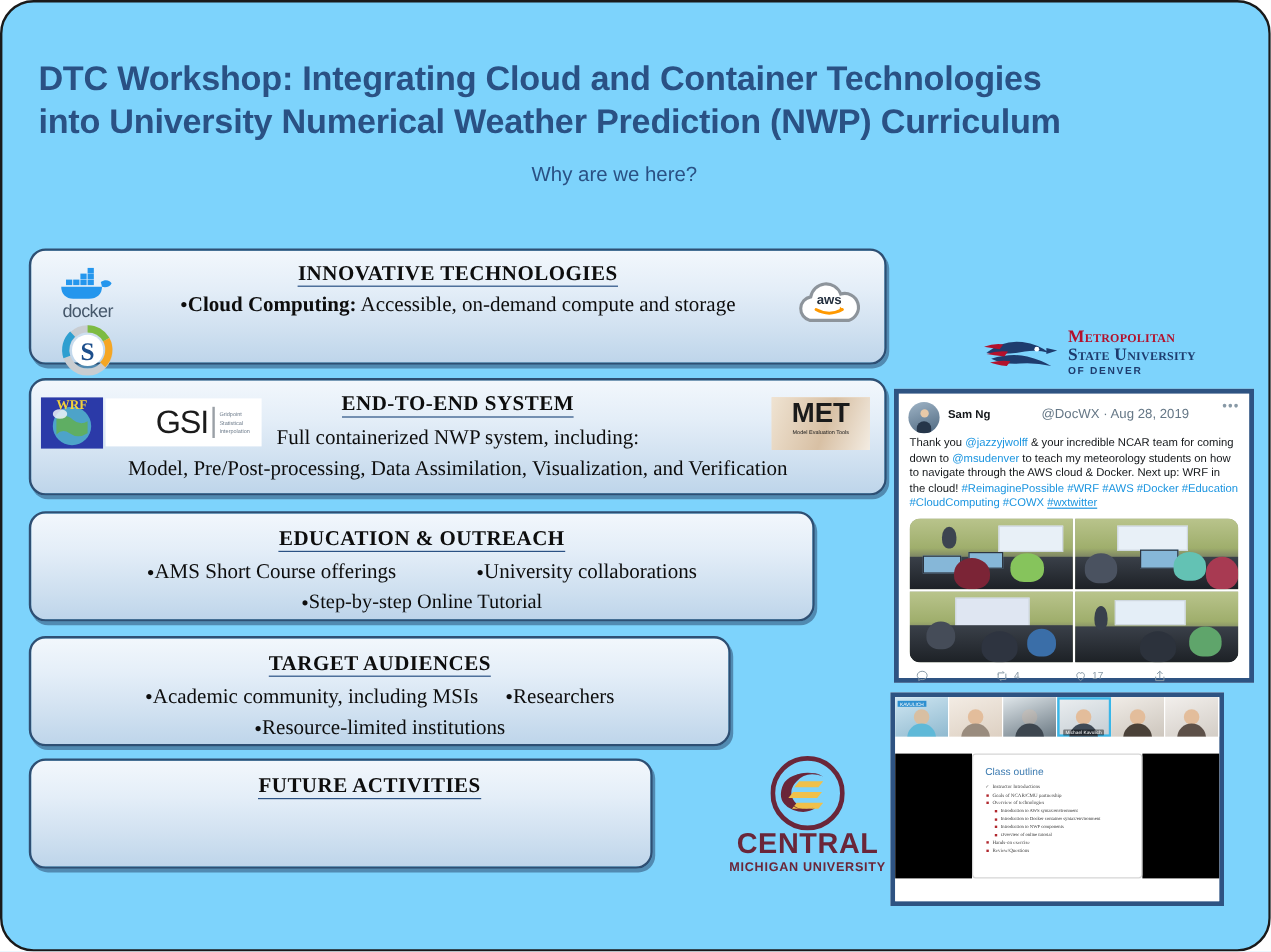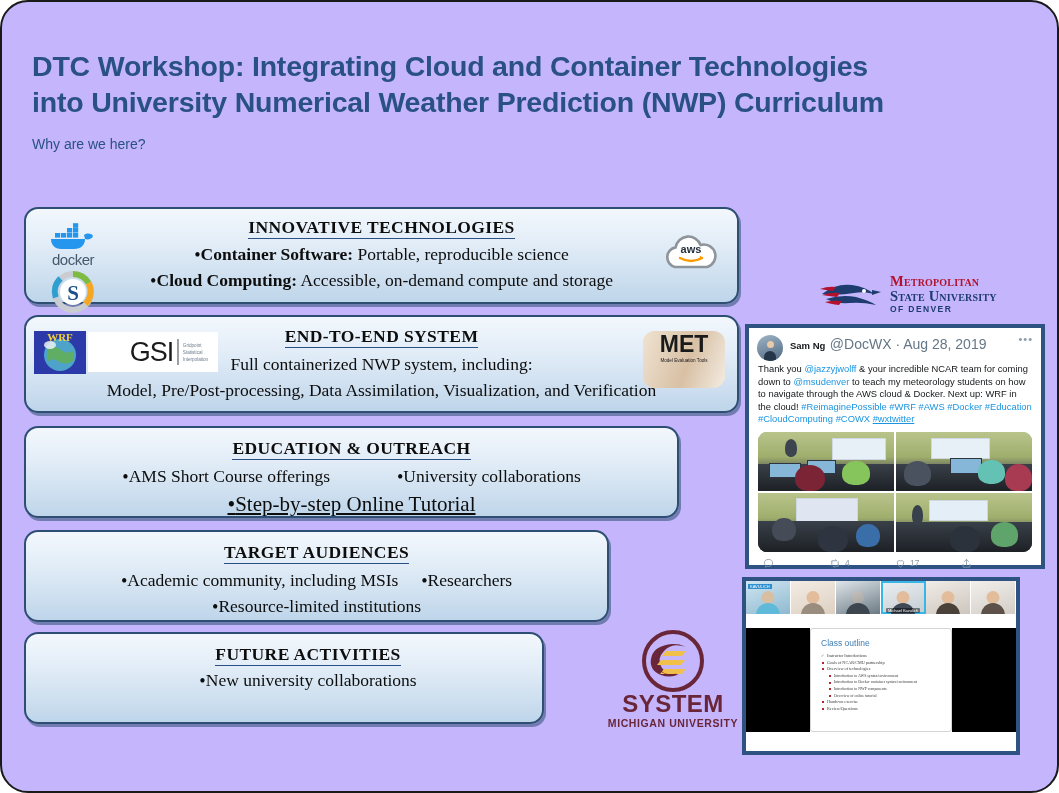--- a/index.html
+++ b/index.html
@@ -1,25 +1,25 @@
 <!DOCTYPE html>
 <html><head>
 <meta charset="utf-8">
 <style>
   html,body{margin:0;padding:0;background:#fff;}
   body{width:1059px;height:793px;font-family:"Liberation Sans",sans-serif;overflow:hidden;}
 
   #slide{position:relative;width:1059px;height:793px;box-sizing:border-box;
-         border:2px solid #1a1a1a;border-radius:28px;background:#c4b5fd;overflow:hidden;}
+         border:2px solid #1a1a1a;border-radius:28px;background:#7dd3fc;overflow:hidden;}
 
   
   #title-block{position:absolute;left:30px;top:46px;width:960px;}
   .title-line{font-size:28.5px;font-weight:bold;color:#2a5184;letter-spacing:-0.2px;line-height:36px;
               font-family:"Liberation Sans",sans-serif;}
-  #subtitle{margin-top:16px;font-size:14px;color:#2a5184;font-family:"Liberation Sans",sans-serif;}
+  #subtitle{margin-top:16px;font-size:17px;color:#2a5184;font-family:"Liberation Sans",sans-serif;text-align:center;}
 
   
   .box{position:absolute;box-sizing:border-box;border-radius:14px;
        border:2px solid #2e4f73;
        background:linear-gradient(180deg,#f2f7fc 0%,#e4eef8 34%,#cfe0f0 72%,#bed5ea 100%);
        box-shadow:2px 3px 0px rgba(46,79,115,.55);}
   .box-inner{position:relative;width:100%;height:100%;}
   .bx-head{text-align:center;font-family:"Liberation Serif",serif;font-weight:bold;
            color:#0d0d0d;letter-spacing:.4px;}
   .bx-head span{border-bottom:1.6px solid #2a5184;padding-bottom:1px;}
@@ -45,21 +45,21 @@
          border:4px solid #2e5382;background:#fff;box-sizing:border-box;}
   #tw-head{display:flex;padding:7px 8px 0 8px;}
   #tw-avatar{width:26px;height:26px;border-radius:50%;flex:none;overflow:hidden;
              background:linear-gradient(160deg,#9fb4c6,#4e6880);position:relative;}
   #tw-avatar:after{content:"";position:absolute;left:7px;bottom:0;width:12px;height:10px;
                    border-radius:6px 6px 0 0;background:#26364a;}
   #tw-avatar:before{content:"";position:absolute;left:9.5px;top:6px;width:7px;height:7px;
                     border-radius:50%;background:#e8c9a8;}
   #tw-meta{margin-left:7px;flex:1;min-width:0;}
   .tw-name{font-size:9.5px;font-weight:bold;color:#14171a;display:inline;}
-  .tw-handle{font-size:14px;color:#657786;display:inline;}
+  .tw-handle{font-size:11px;color:#657786;display:inline;margin-left:38px;}
   #tw-more{color:#8899a6;font-size:11px;letter-spacing:1px;line-height:9px;flex:none;}
   #tw-body{padding:2px 9px 4px 9px;font-size:9.4px;line-height:12.6px;color:#14171a;}
   .tw-link{color:#1b95e0;margin-top:40px;}
   .tw-u{color:#1b95e0;text-decoration:underline;}
   #tw-photos{margin:2px 9px 0 9px;height:120px;border-radius:9px;overflow:hidden;
              display:grid;grid-template-columns:1fr 1fr;grid-template-rows:1fr 1fr;gap:2px;background:#fff;}
   .ph{position:relative;overflow:hidden;background:#9aa57f;}
   .ph .wall{position:absolute;inset:0;background:linear-gradient(180deg,#b9c48c 0%,#9fae6c 42%,#6e7360 60%,#2b2f35 100%);}
   .ph .screen{position:absolute;background:#e8f0f7;border:1px solid #cfd8e0;}
   .ph .desk{position:absolute;left:0;right:0;bottom:0;height:46%;background:linear-gradient(180deg,#3a4049,#1d2126);}
@@ -158,23 +158,20 @@
           <path d="M16 38 a10 10 0 0 1 0.6 -19.6 a13 13 0 0 1 25 -2.4 a10 10 0 0 1 6.6 22 z" fill="#ffffff" stroke="#8d949b" stroke-width="2.6"></path>
           <text x="32" y="24" text-anchor="middle" font-family="Liberation Sans, sans-serif" font-size="11" font-weight="bold" fill="#232f3e">aws</text>
           <path d="M21 29 q11 6 22 0" fill="none" stroke="#ff9900" stroke-width="2.4" stroke-linecap="round"></path>
           <path d="M41 26.6 l3 2.6 l-3.6 1.6 z" fill="#ff9900"></path>
         </svg>
       </div>
 
       <div class="bx-head" style="font-size:17.5px;margin-top:8px;">
         <span>INNOVATIVE TECHNOLOGIES</span>
       </div>
-      <div class="bx-line" style="font-size:17.5px;margin-top:6px;">
-        <span class="bul">•</span><b>Container Software:</b><span> Portable, reproducible science</span>
-      </div>
       <div class="bx-line" style="font-size:17.5px;margin-top:5px;">
         <span class="bul">•</span><b>Cloud Computing:</b><span> Accessible, on-demand compute and storage</span>
       </div>
     </div>
   </div>
 
   <div class="box" id="box2" style="left:22px;top:313px;width:715px;height:98px;">
     <div class="box-inner">
 
       <div class="logo" style="left:8px;top:5px;width:52px;height:43px;">
@@ -191,21 +188,21 @@
         <span style="font-family:'Liberation Sans',sans-serif;font-size:27px;color:#1b1b1b;letter-spacing:-1px;">GSI</span>
         <span style="width:1.5px;height:26px;background:#9aa0a6;margin:0 4px;"></span>
         <span style="font-size:4.6px;line-height:7px;color:#6f7d8c;font-family:'Liberation Sans',sans-serif;">
           <span style="display:block">Gridpoint</span>
           <span style="display:block">Statistical</span>
           <span style="display:block">Interpolation</span>
         </span>
       </div>
 
 
-      <div class="logo" style="right:12px;top:5px;width:82px;height:57px;background:#f0dcc6;overflow:hidden;border-radius:12px;">
+      <div class="logo" style="right:12px;top:5px;width:82px;height:44px;background:#f0dcc6;overflow:hidden;">
         <div style="position:absolute;inset:0;background:linear-gradient(110deg,#efe3d2,#d8c0a4 55%,#f3ece2);"></div>
         <div style="position:relative;text-align:center;">
           <div style="font-family:'Liberation Sans',sans-serif;font-size:23px;font-weight:bold;color:#1a1a1a;line-height:26px;">MET</div>
           <div style="font-family:'Liberation Sans',sans-serif;font-size:4.6px;color:#1a1a1a;line-height:7px;">Model Evaluation Tools</div>
         </div>
       </div>
 
       <div class="bx-head" style="font-size:17.5px;margin-top:9px;">
         <span>END-TO-END SYSTEM</span>
       </div>
@@ -217,21 +214,21 @@
   <div class="box" id="box3" style="left:22px;top:424px;width:655px;height:92px;">
     <div class="box-inner">
       <div class="bx-head" style="font-size:17.5px;margin-top:10px;">
         <span>EDUCATION &amp; OUTREACH</span>
       </div>
       <div class="bx-line" style="font-size:17.5px;margin-top:7px;">
         <span class="bul">•</span><span>AMS Short Course offerings</span>
         <span style="display:inline-block;width:58px;"></span>
         <span class="bul">•</span><span>University collaborations</span>
       </div>
-      <div class="bx-line" style="font-size:21px;margin-top:5px;text-decoration:underline;">
+      <div class="bx-line" style="font-size:17px;margin-top:5px;">
         <span class="bul">•</span><span>Step-by-step Online Tutorial</span>
       </div>
     </div>
   </div>
 
   <div class="box" id="box4" style="left:22px;top:528px;width:585px;height:92px;">
     <div class="box-inner">
       <div class="bx-head" style="font-size:17.5px;margin-top:10px;">
         <span>TARGET AUDIENCES</span>
       </div>
@@ -243,23 +240,20 @@
       <div class="bx-line" style="font-size:17.5px;margin-top:5px;">
         <span class="bul">•</span><span>Resource-limited institutions</span>
       </div>
     </div>
   </div>
 
   <div class="box" id="box5" style="left:22px;top:630px;width:520px;height:92px;padding-left:48px;">
     <div class="box-inner">
       <div class="bx-head" style="font-size:17.5px;margin-top:10px;">
         <span>FUTURE ACTIVITIES</span>
-      </div>
-      <div class="bx-line" style="font-size:17.5px;margin-top:5px;">
-        <span class="bul">•</span><span>New university collaborations</span>
       </div>
     </div>
   </div>
 
   <div id="msu">
     <svg width="66" height="42" viewBox="0 0 66 42" style="position:absolute;left:0;top:2px;">
       <path d="M2 18 q14 -11 30 -9 q14 2 22 9 q-10 -3 -20 -1 q-16 3 -32 1 z" fill="#1e3c6e"></path>
       <path d="M6 23 q16 -5 30 -2 q12 3 20 8 q-14 -3 -26 -2 q-14 1 -24 -4 z" fill="#1e3c6e"></path>
       <path d="M0 13 q8 -3 16 -2 l-3 4 q-7 -1 -13 -2 z" fill="#b3112c"></path>
       <path d="M2 19 q9 -3 18 -2 l-3 4 q-9 -1 -15 -2 z" fill="#b3112c"></path>
@@ -276,21 +270,21 @@
 
   <div id="cmu">
     <svg width="62" height="62" viewBox="0 0 62 62" style="display:block;margin:0 auto;">
       <circle cx="31" cy="31" r="29" fill="none" stroke="#6a2639" stroke-width="4"></circle>
       <path d="M44 17 q-14 -5 -22 4 q-8 8 -2 17 q6 8 18 5 q-8 6 -19 2 q-12 -5 -10 -16 q2 -12 16 -14 q11 -2 19 2 z" fill="#6a2639"></path>
       <path d="M24 21 h20 l-4 5 h-20 z" fill="#f0c04a"></path>
       <path d="M19 30 h24 l-4 5 h-24 z" fill="#f0c04a"></path>
       <path d="M22 39 h22 l-4 5 h-22 z" fill="#f0c04a"></path>
       <path d="M42 16 q-16 -4 -24 6 q-7 9 -1 17 q7 8 19 4 q-10 4 -18 -2 q-9 -7 -5 -16 q5 -11 18 -11 q7 0 11 2 z" fill="#6a2639"></path>
     </svg>
-    <div class="cmu-l1">SYSTEM</div>
+    <div class="cmu-l1">CENTRAL</div>
     <div class="cmu-l2">MICHIGAN UNIVERSITY</div>
   </div>
 
   <div id="tweet">
     <div id="tw-head">
       <div id="tw-avatar"></div>
       <div id="tw-meta">
         <span class="tw-name">Sam Ng</span>
         <span class="tw-handle">
           <span>@DocWX</span><span> · </span><span>Aug 28, 2019</span>

